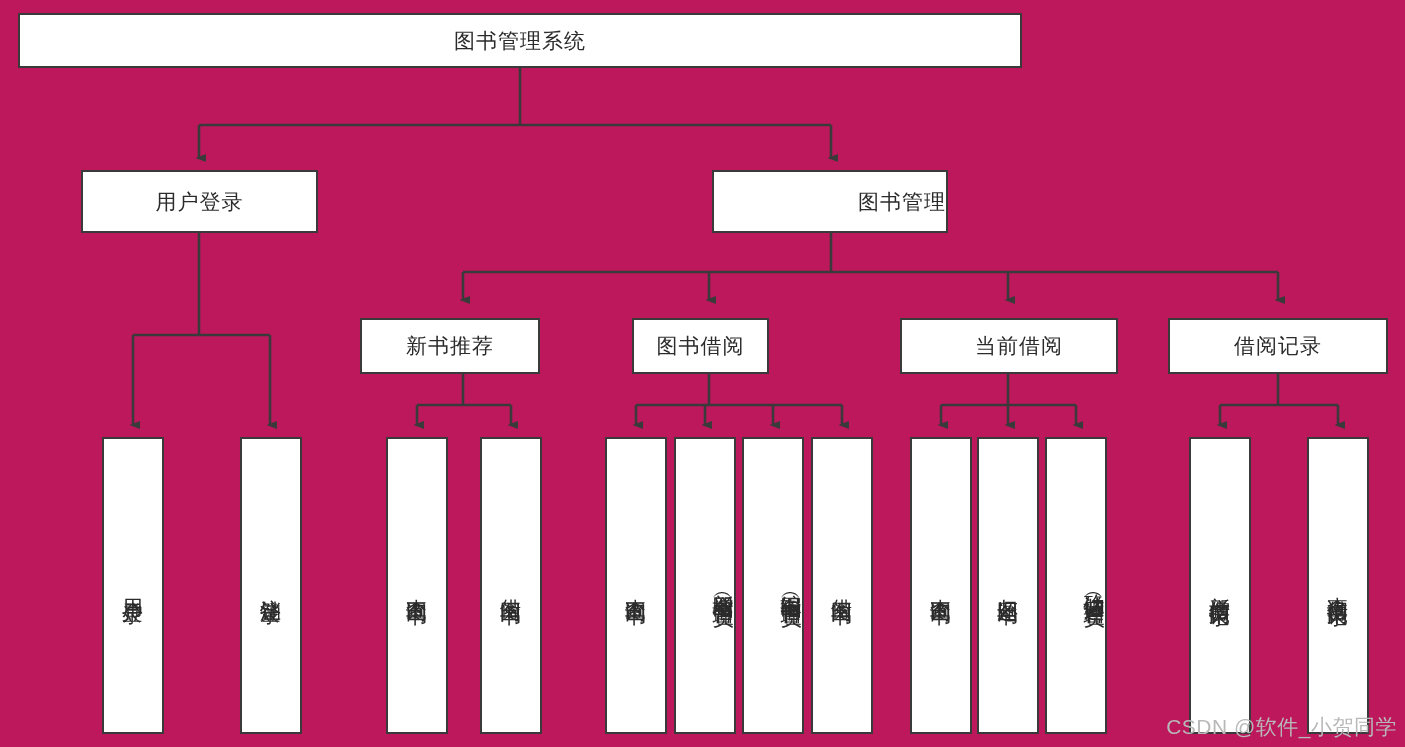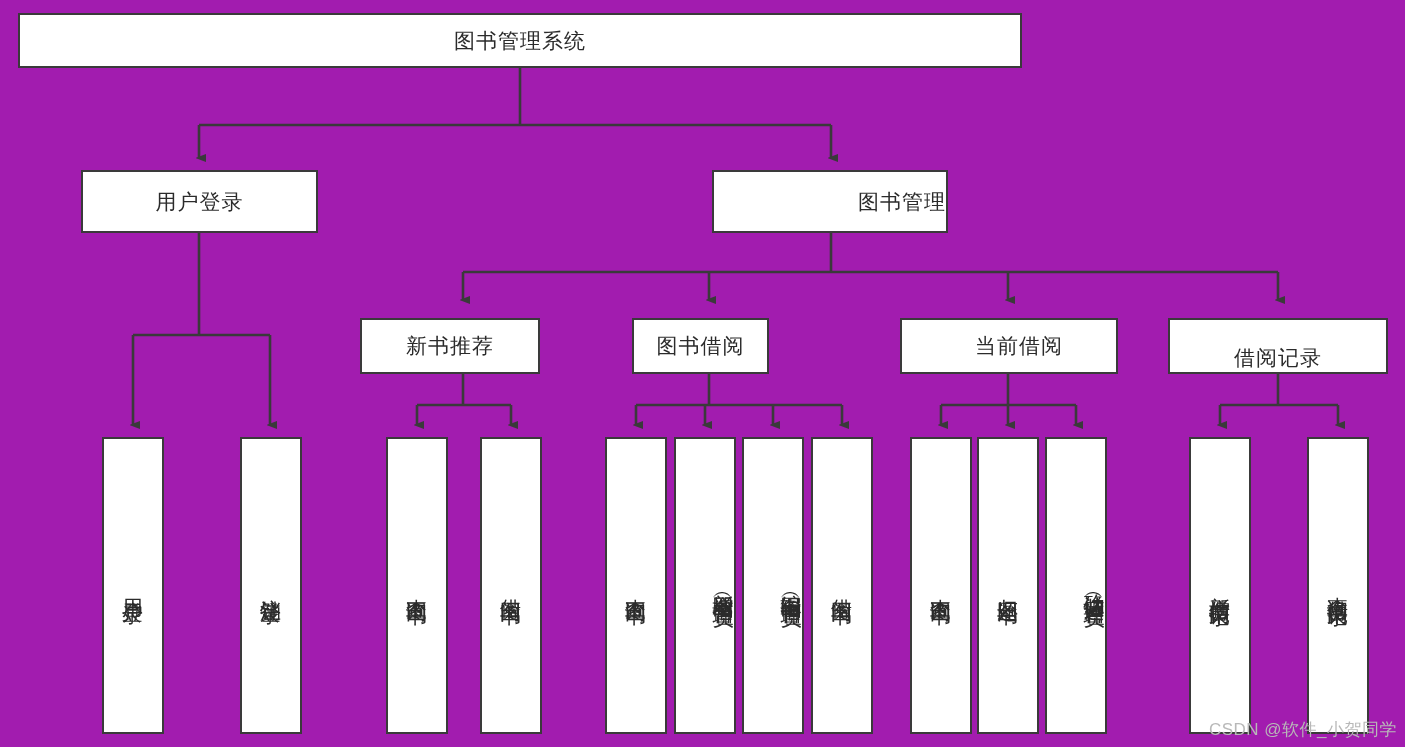--- a/index.html
+++ b/index.html
@@ -7,21 +7,21 @@
     padding: 0;
     background: #ffffff;
   }
   body {
     font-family: "Liberation Sans", "DejaVu Sans", sans-serif;
   }
   #canvas {
     position: relative;
     width: 1405px;
     height: 747px;
-    background: #a21caf;
+    background: #be185d;
     overflow: hidden;
   }
   #wires {
     position: absolute;
     left: 0;
     top: 0;
     width: 1405px;
     height: 747px;
     pointer-events: none;
   }
@@ -57,21 +57,21 @@
   .node.vert.topalign {
     align-items: flex-start;
   }
   .node.vert.midalign {
     align-items: center;
   }
   #watermark {
     position: absolute;
     right: 8px;
     bottom: 6px;
-    font-size: 17px;
+    font-size: 21px;
     color: #b8b8b8;
     letter-spacing: 0.5px;
     white-space: nowrap;
   }
 </style>
 </head>
 <body>
 
 <div id="canvas">
 
@@ -138,21 +138,21 @@
 
   <div class="node horiz" style="left:360px; top:318px; width:180px; height:56px;">
     <span>新书推荐</span>
   </div>
   <div class="node horiz" style="left:632px; top:318px; width:137px; height:56px;">
     <span>图书借阅</span>
   </div>
   <div class="node horiz" style="left:900px; top:318px; width:218px; height:56px;padding-left:20px;">
     <span>当前借阅</span>
   </div>
-  <div class="node horiz" style="left:1168px; top:318px; width:220px; height:56px;align-items:flex-end;">
+  <div class="node horiz" style="left:1168px; top:318px; width:220px; height:56px;">
     <span>借阅记录</span>
   </div>
 
   <div class="node vert midalign" style="left:102px; top:437px; width:62px; height:297px;">
     <span class="vtext">用户登录</span>
   </div>
   <div class="node vert midalign" style="left:240px; top:437px; width:62px; height:297px;">
     <span class="vtext">注销登录</span>
   </div>
 

